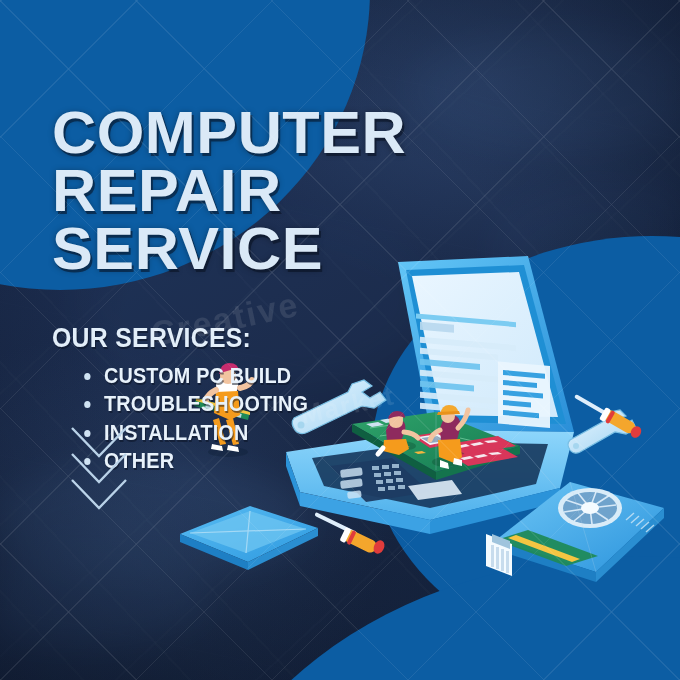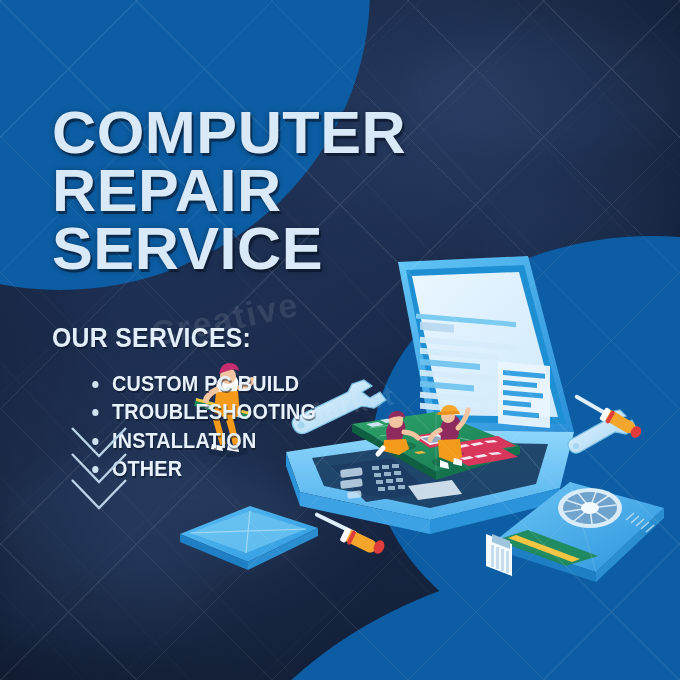--- a/index.html
+++ b/index.html
@@ -43,21 +43,21 @@
     font-weight:700;font-size:60px;line-height:.97;letter-spacing:.5px;
     transform:scaleX(1.02);transform-origin:left top;
     text-shadow:2px 3px 0 rgba(8,16,32,.55), 0 1px 6px rgba(0,0,0,.35);
   }
   .title .ln{display:block;}
   .svc-head{
     margin:44px 0 8px 0;color:#e2eef9;font-weight:700;font-size:27px;letter-spacing:.3px;
     transform:scaleX(.92);transform-origin:left center;
     text-shadow:1px 2px 0 rgba(8,16,32,.5);
   }
-  .svc-list{list-style:none;margin:16px;padding:0 0 0 44px;}
+  .svc-list{list-style:none;margin:8px;padding:0 0 0 44px;}
   .svc-list li{
     position:relative;color:#e8f2fb;font-weight:700;font-size:22px;line-height:1.30;
     letter-spacing:.2px;transform:scaleX(.90);transform-origin:left center;
     text-shadow:1px 2px 0 rgba(8,16,32,.5);
   }
   .svc-list li .dot{position:absolute;left:-22px;top:11px;width:7px;height:7px;border-radius:50%;
     background:#cfe2f2;}
 
   
   .chevs{position:absolute;left:68px;top:424px;z-index:30;}

